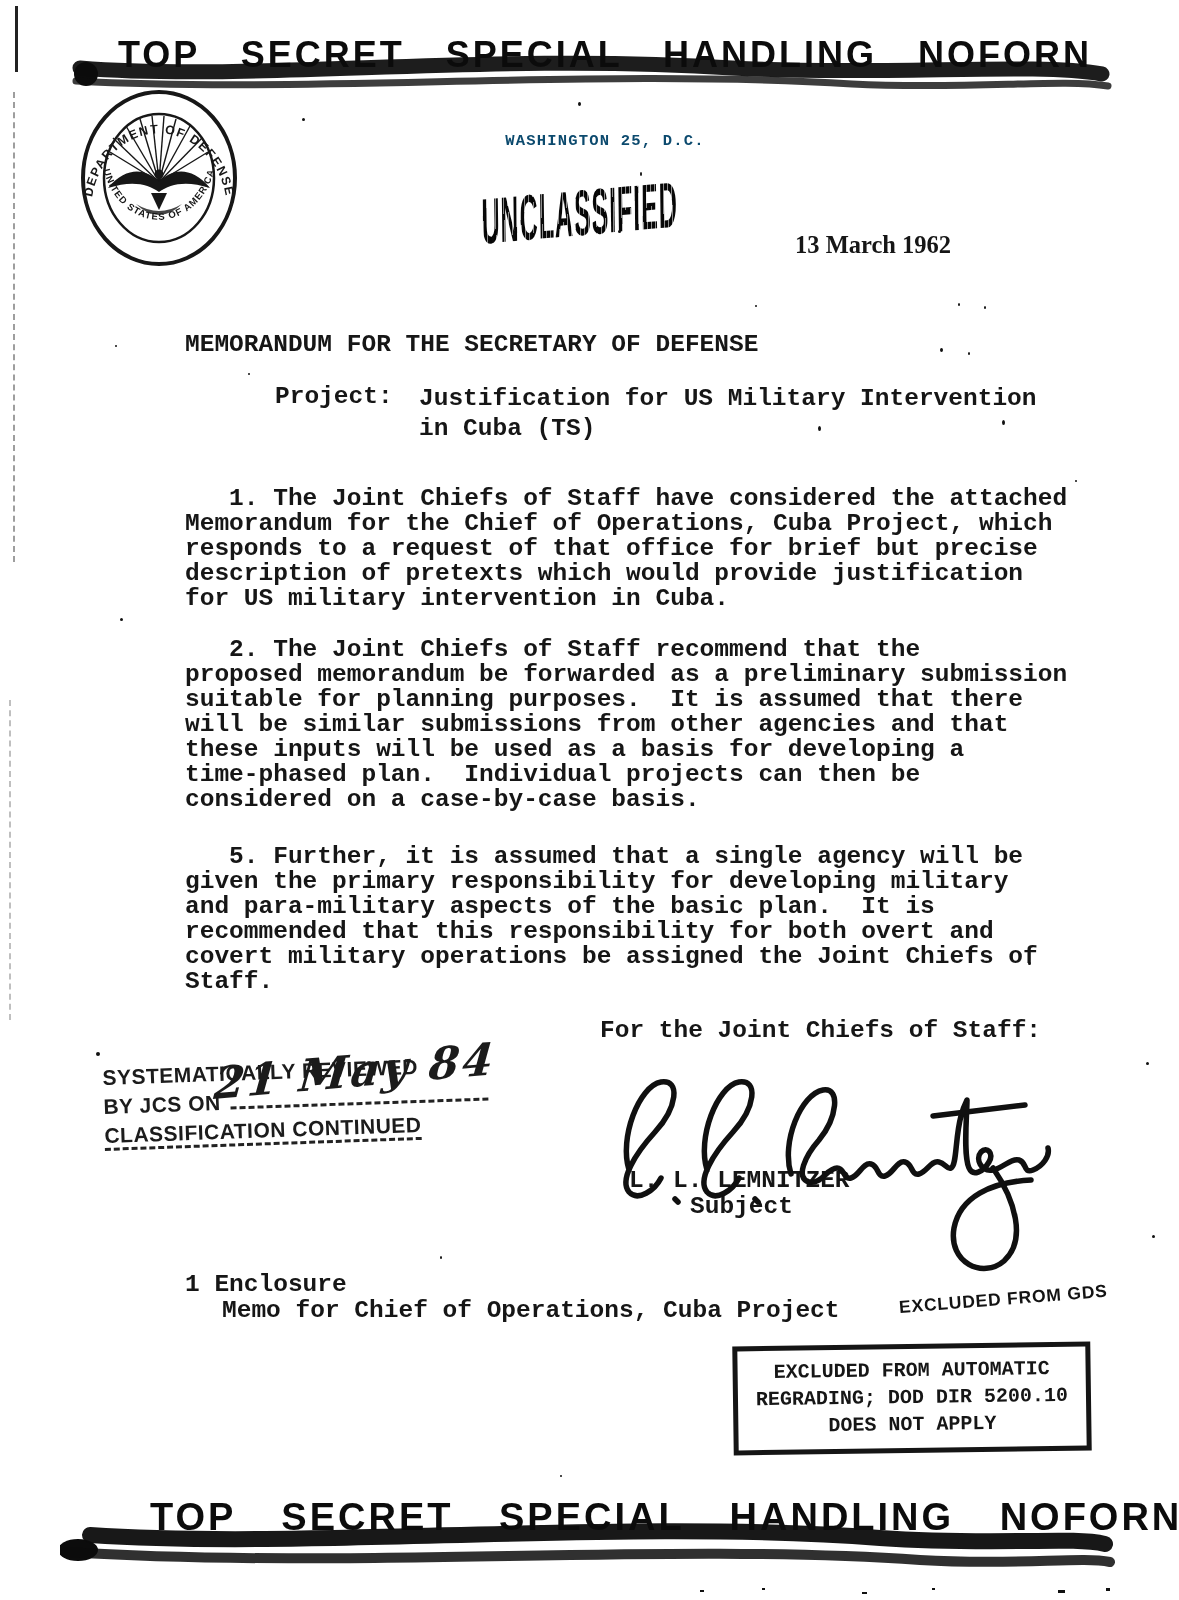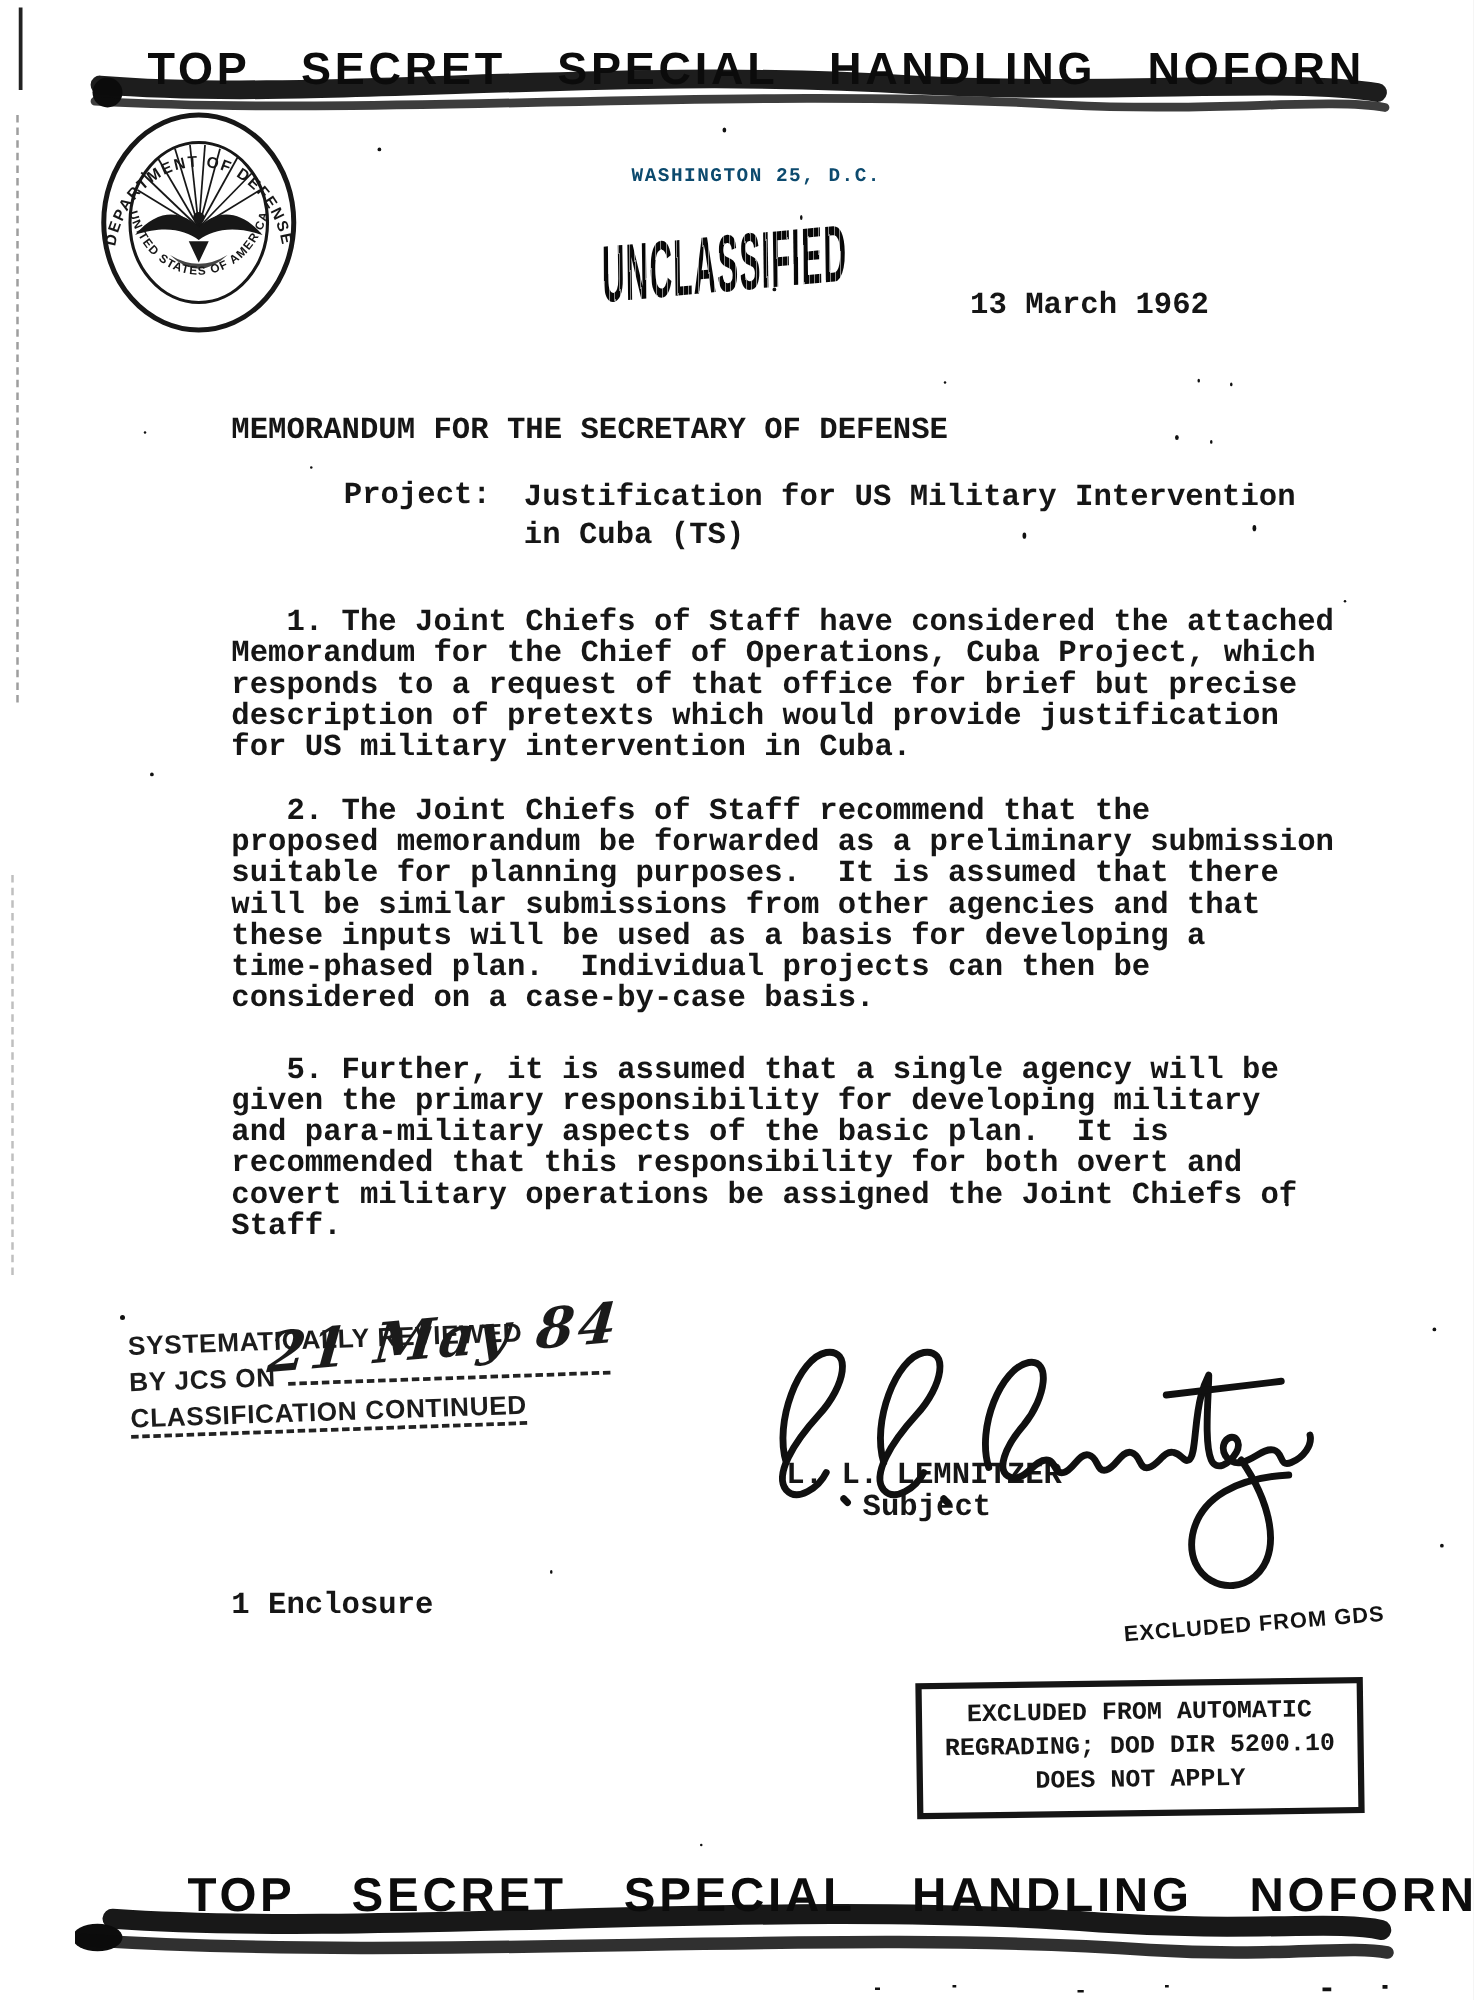--- a/index.html
+++ b/index.html
@@ -108,21 +108,21 @@
       <textPath href="#arcBot" startOffset="50%" text-anchor="middle">UNITED STATES OF AMERICA</textPath>
     </text>
   </svg>
 
   <div class="abs letterhead-city" style="left:440px;top:132px;width:330px;text-align:center;">WASHINGTON 25, D.C.</div>
 
   <div class="abs unclass" style="left:482px;top:225px;">
     <span>UNCLASSIFIED</span>
   </div>
 
-  <div class="abs tw" style="left:776px;top:232px;">13 March 1962</div>
+  <div class="abs tw" style="left:795px;top:232px;font-family:Liberation Serif, serif;">13 March 1962</div>
 
   <div class="abs tw" style="left:185px;top:332px;">MEMORANDUM FOR THE SECRETARY OF DEFENSE</div>
   <div class="abs tw" style="left:275px;top:384px;">Project:</div>
   <div class="abs tw" style="left:419px;top:384px;line-height:30px;">Justification for US Military Intervention
 in Cuba (TS)</div>
 
   <div class="abs tw" style="left:185px;top:486px;width:905px;">   1. The Joint Chiefs of Staff have considered the attached
 Memorandum for the Chief of Operations, Cuba Project, which
 responds to a request of that office for brief but precise
 description of pretexts which would provide justification
@@ -134,20 +134,21 @@
 these inputs will be used as a basis for developing a
 time-phased plan.  Individual projects can then be
 considered on a case-by-case basis.</div>
   <div class="abs tw" style="left:185px;top:844px;width:905px;">   5. Further, it is assumed that a single agency will be
 given the primary responsibility for developing military
 and para-military aspects of the basic plan.  It is
 recommended that this responsibility for both overt and
 covert military operations be assigned the Joint Chiefs of
 Staff.</div>
 
+  <div class="abs tw" style="left:600px;top:1018px;">For the Joint Chiefs of Staff:</div>
 
   <svg class="abs" style="left:595px;top:1042px;z-index:3;" width="470" height="235" viewBox="0 0 470 235">
     <g stroke="#101010" stroke-width="5.5" fill="none" stroke-linecap="round" stroke-linejoin="round">
       <path d="M34,128 C24,96 44,44 66,40 C86,37 82,66 60,90 C40,112 24,138 34,150 C43,160 60,148 66,136"></path>
       <path d="M80,157 l3,3"></path>
       <path d="M112,128 C102,96 122,44 144,40 C164,37 160,66 138,90 C118,112 102,138 112,150 C121,160 138,148 144,136"></path>
       <path d="M160,157 l3,3"></path>
       <path d="M196,132 C186,100 206,52 228,48 C246,45 242,76 224,98 C210,114 200,136 214,140 C226,143 232,126 242,126 C250,126 248,138 256,136 C264,134 268,120 276,122 C284,124 282,136 290,134 C298,132 302,118 310,120 C318,122 316,134 324,132 C332,130 336,118 344,120 C350,121 352,128 356,126 C362,123 360,96 366,74 C368,66 370,62 372,58 C372,74 368,112 374,126 C378,135 388,130 394,120 C399,111 392,104 386,110 C380,117 386,130 398,128 C408,126 416,116 424,118 C432,120 428,132 438,128 C448,124 455,114 453,106"></path>
       <path d="M338,74 L430,63"></path>
       <path d="M398,126 C420,158 432,198 409,219 C388,237 353,221 359,186 C365,155 396,140 436,138"></path>
@@ -162,20 +163,21 @@
     <div class="rs-line">
       <span>BY JCS ON</span><span class="dash-fill"></span>
     </div>
     <div class="rs-line">
       <span class="underl">CLASSIFICATION CONTINUED</span>
     </div>
   </div>
   <div class="abs handwriting" style="left:212px;top:1058px;z-index:2;">21 May 84</div>
 
   <div class="abs tw" style="left:185px;top:1272px;">1 Enclosure</div>
+  <div class="abs tw" style="left:222px;top:1298px;">Memo for Chief of Operations, Cuba Project</div>
 
   <div class="abs gds" style="left:900px;top:1297px;">EXCLUDED FROM GDS</div>
 
   <div class="abs regrade-box" style="left:733px;top:1344px;">
     <div>EXCLUDED FROM AUTOMATIC</div>
     <div>REGRADING; DOD DIR 5200.10</div>
     <div>DOES NOT APPLY</div>
   </div>
 
   <div class="abs" style="left:150px;top:1496px;">

